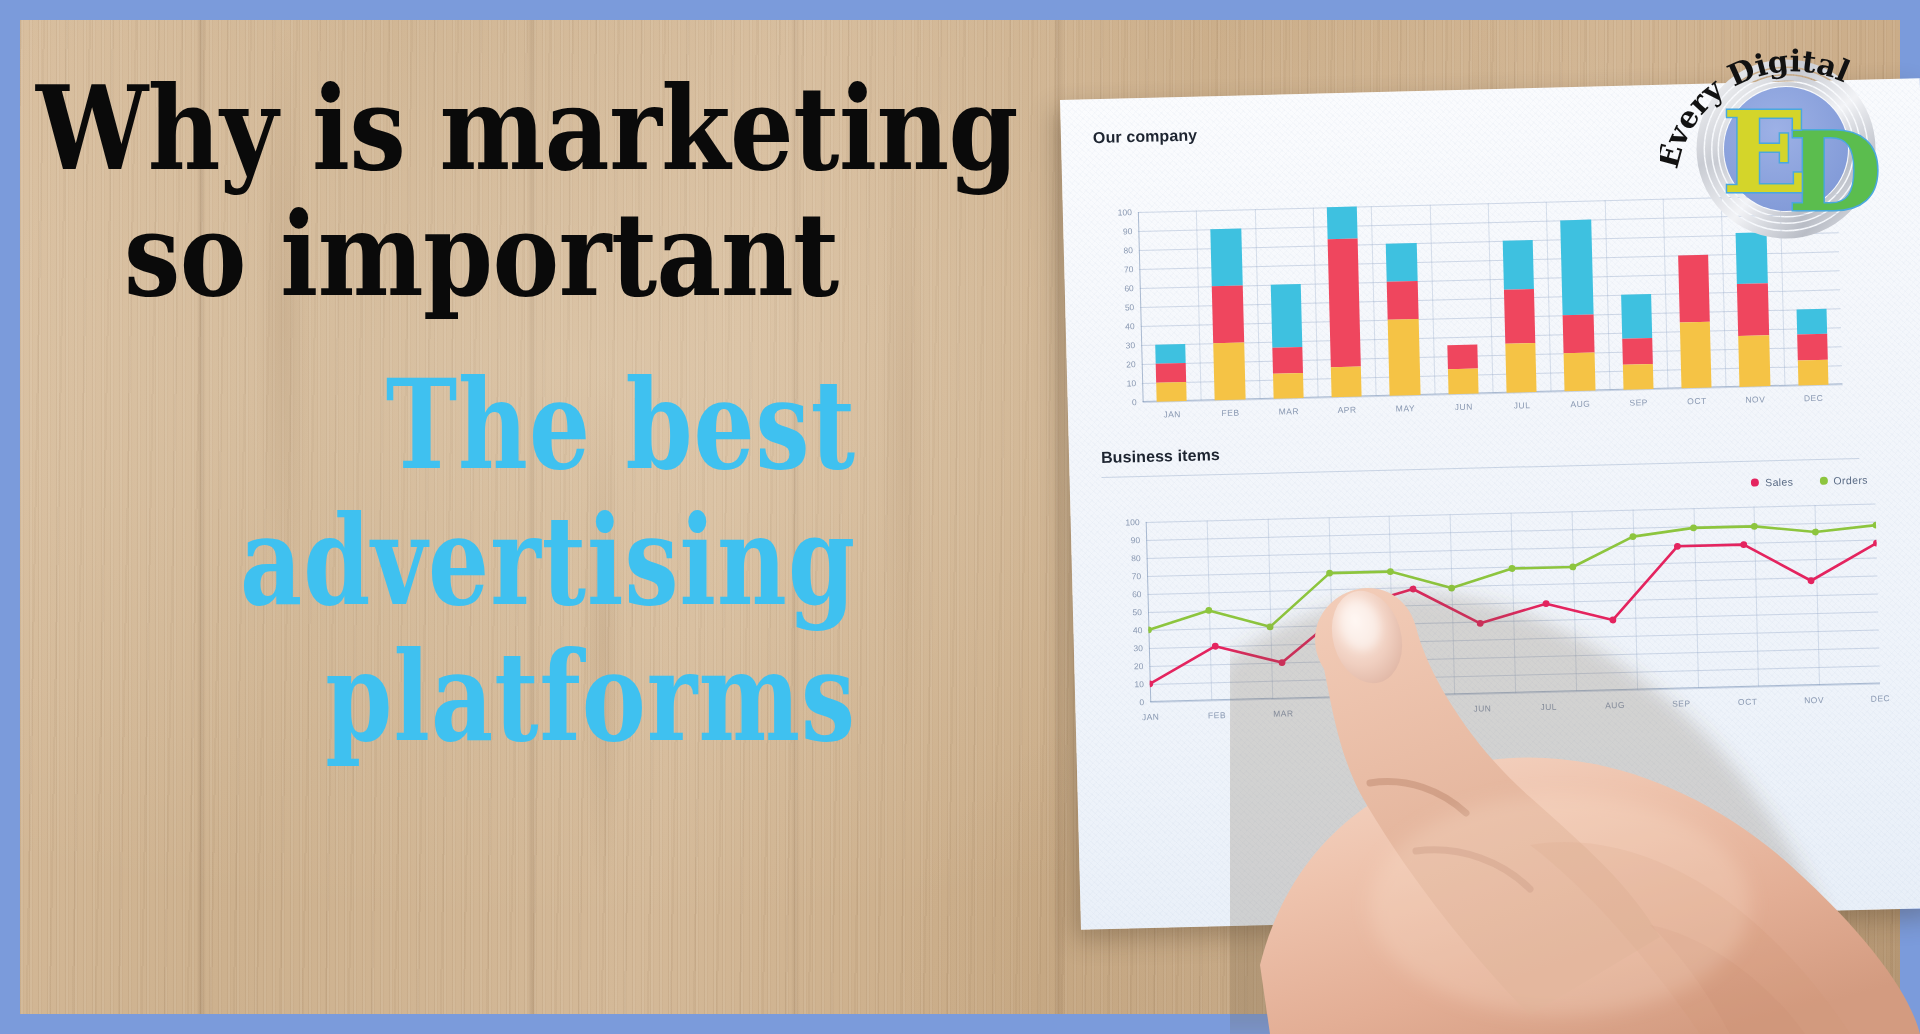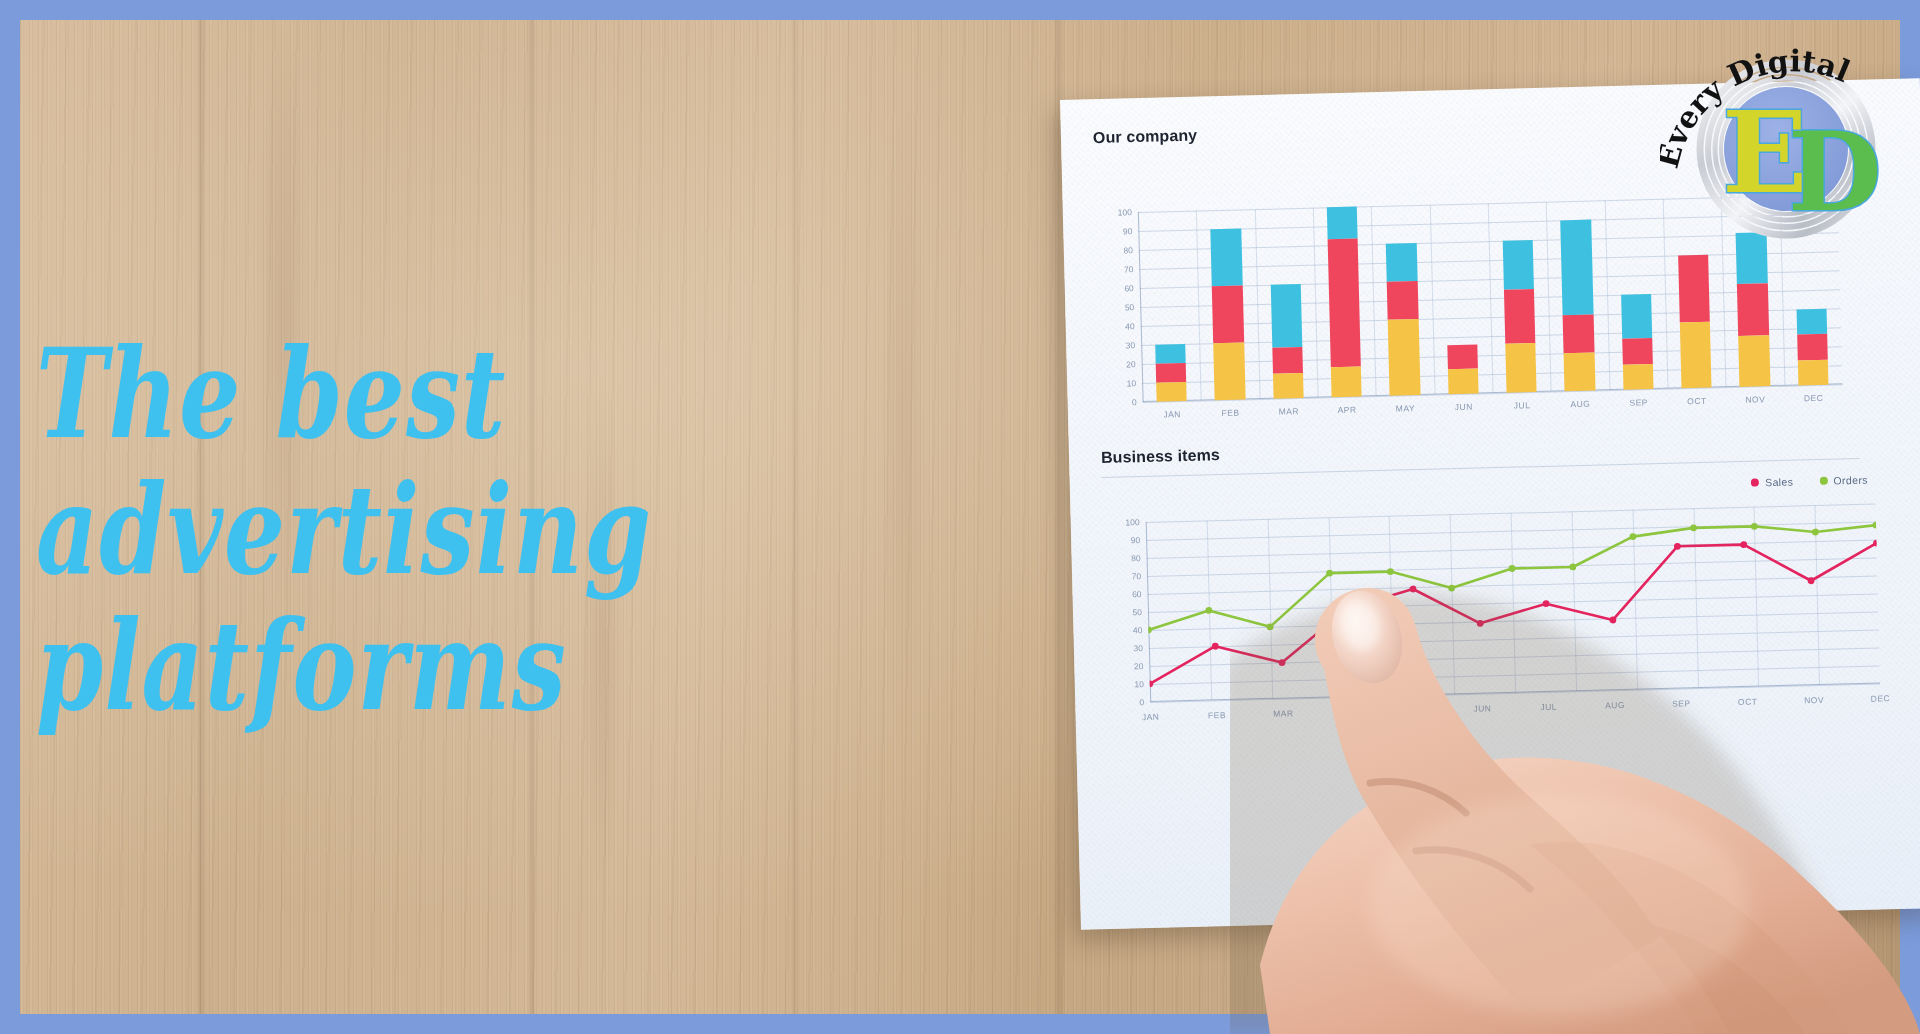--- a/index.html
+++ b/index.html
@@ -82,25 +82,24 @@
     color: #0a0a0a;
     line-height: 0.98;
     letter-spacing: -0.5px;
     white-space: nowrap;
   }
   #hl1 { font-size: 100px; transform: scaleY(1.16) scaleX(1.0); transform-origin: left top; }
   #hl2 { font-size: 100px; transform: scaleY(1.16); transform-origin: left top; margin-top: 28px; padding-left: 88px; }
 
   #subhead {
     position: absolute;
-    left: 36px; top: 333px;
+    left: 36px; top: 364px;
     width: 820px;
-    text-align: left;
+    text-align: right;
     z-index: 6;
-    font-style: italic;
   }
   .sub-line {
     font-family: "DejaVu Serif", serif;
     font-weight: bold;
     color: #3fc1f0;
     font-size: 96px;
     line-height: 1.0;
     transform: scaleY(1.28);
     transform-origin: center top;
     margin-bottom: 40px;
@@ -194,20 +193,24 @@
     width: 250px; height: 230px;
     z-index: 10;
   }
 </style>
 </head>
 <body>
 
 <div id="frame">
   <div id="board"></div>
 
+  <div id="headline">
+    <div class="hl-line" id="hl1">Why is marketing</div>
+    <div class="hl-line" id="hl2">so important</div>
+  </div>
 
   <div id="subhead">
     <div class="sub-line">The best</div>
     <div class="sub-line">advertising</div>
     <div class="sub-line">platforms</div>
   </div>
 
   <div id="paper">
 
     <div class="panel" style="left:30px; top:30px; width:790px; height:300px;">

